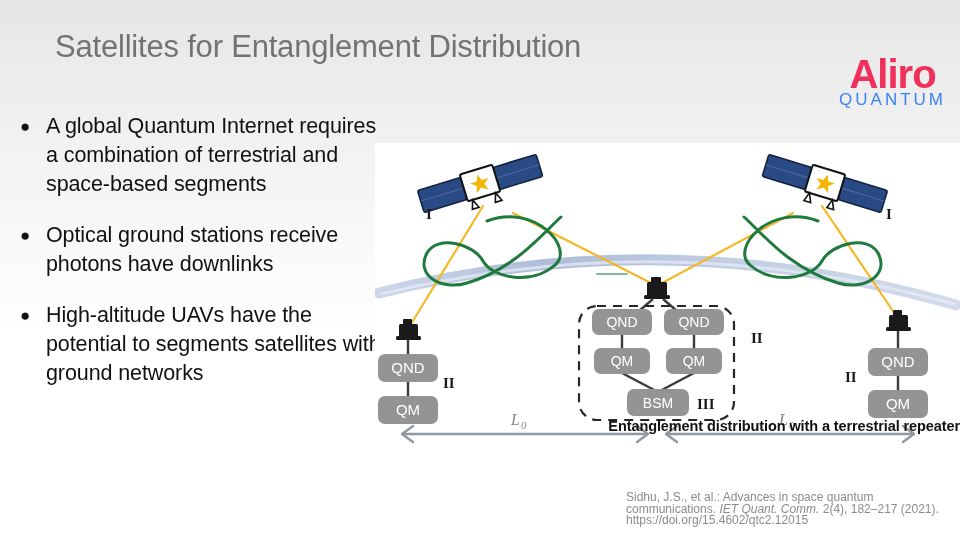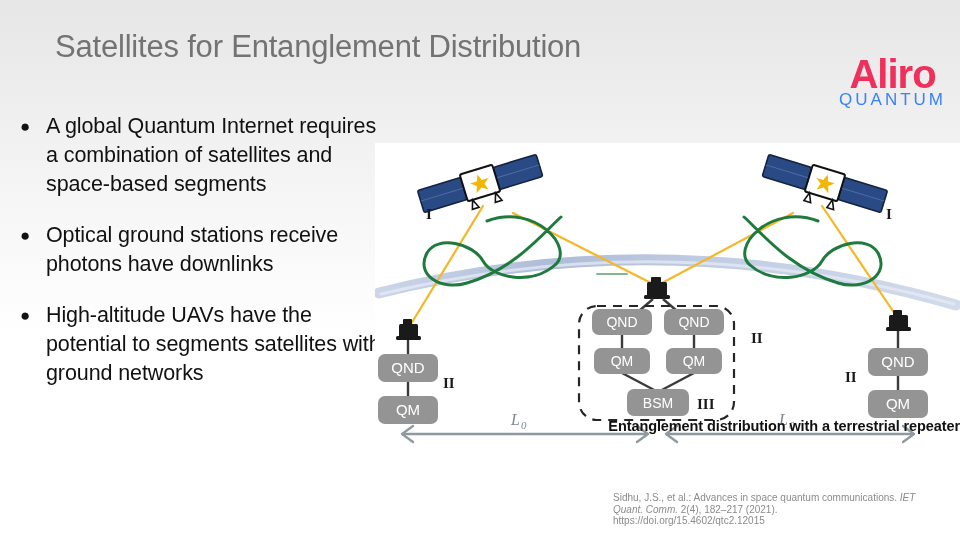--- a/index.html
+++ b/index.html
@@ -47,41 +47,41 @@
   }
   .figure svg{display:block;}
 
   .caption{
     position:absolute;left:375px;top:418px;width:585px;text-align:right;
     font-size:14.5px;font-weight:bold;color:#111;letter-spacing:-0.1px;
   }
 
   
   .citation{
-    position:absolute;left:613px;top:492px;width:335px;
-    font-size:10px;line-height:11.6px;color:#8b8b8b;
+    position:absolute;left:626px;top:492px;width:335px;
+    font-size:12px;line-height:11.6px;color:#8b8b8b;
   }
   .citation i{font-style:italic;}
 </style>
 </head>
 <body>
 
 <div id="slide">
 
   <div class="logo">
     <div class="logo-main">Aliro</div>
     <div class="logo-sub">QUANTUM</div>
   </div>
 
   <div class="title">Satellites for Entanglement Distribution</div>
 
   <div class="bullets">
     <div class="bullet">
       <div class="bullet-dot">●</div>
-      <div class="bullet-text">A global Quantum Internet requires a combination of satellites and space-based segments</div>
+      <div class="bullet-text">A global Quantum Internet requires a combination of terrestrial and space-based segments</div>
     </div>
     <div class="bullet">
       <div class="bullet-dot">●</div>
       <div class="bullet-text">Optical ground stations receive photons have downlinks</div>
     </div>
     <div class="bullet">
       <div class="bullet-dot">●</div>
       <div class="bullet-text">High-altitude UAVs have the potential to segments satellites with ground networks</div>
     </div>
   </div>

